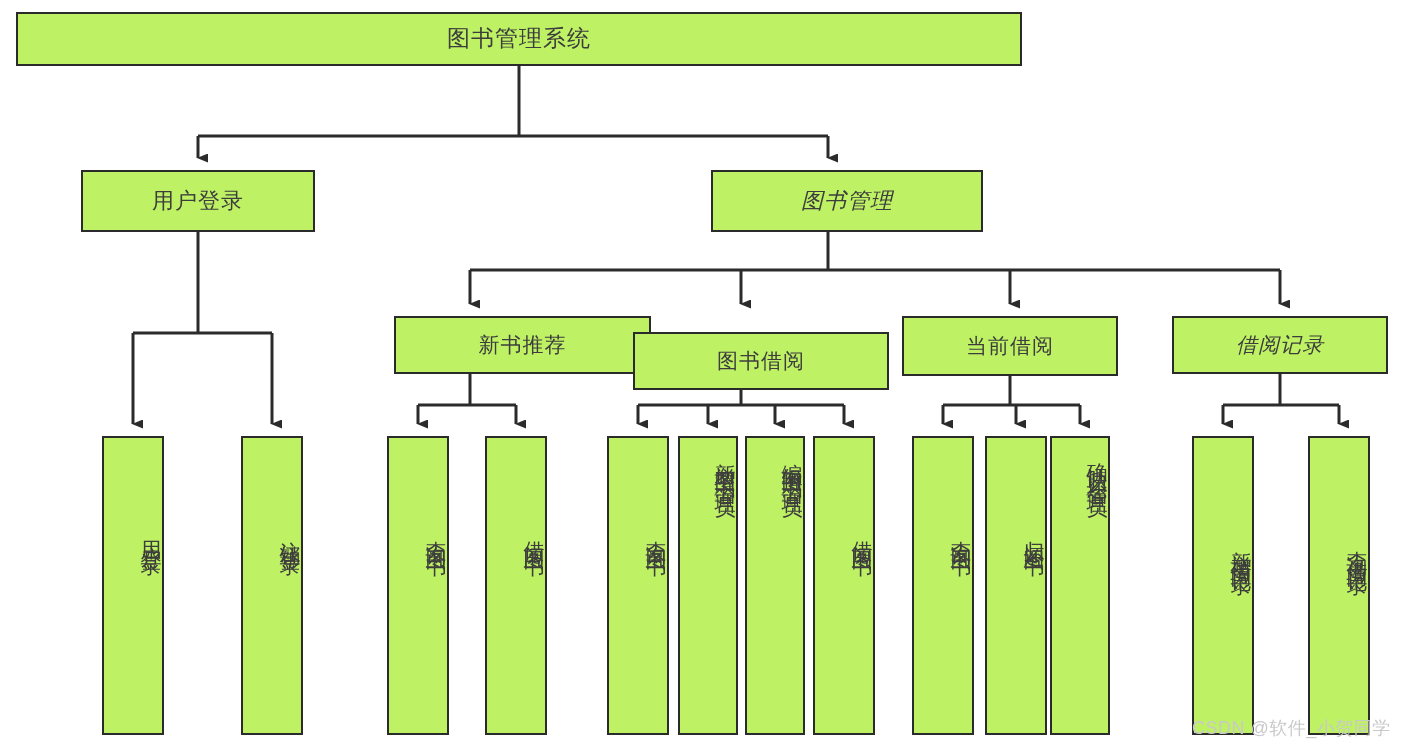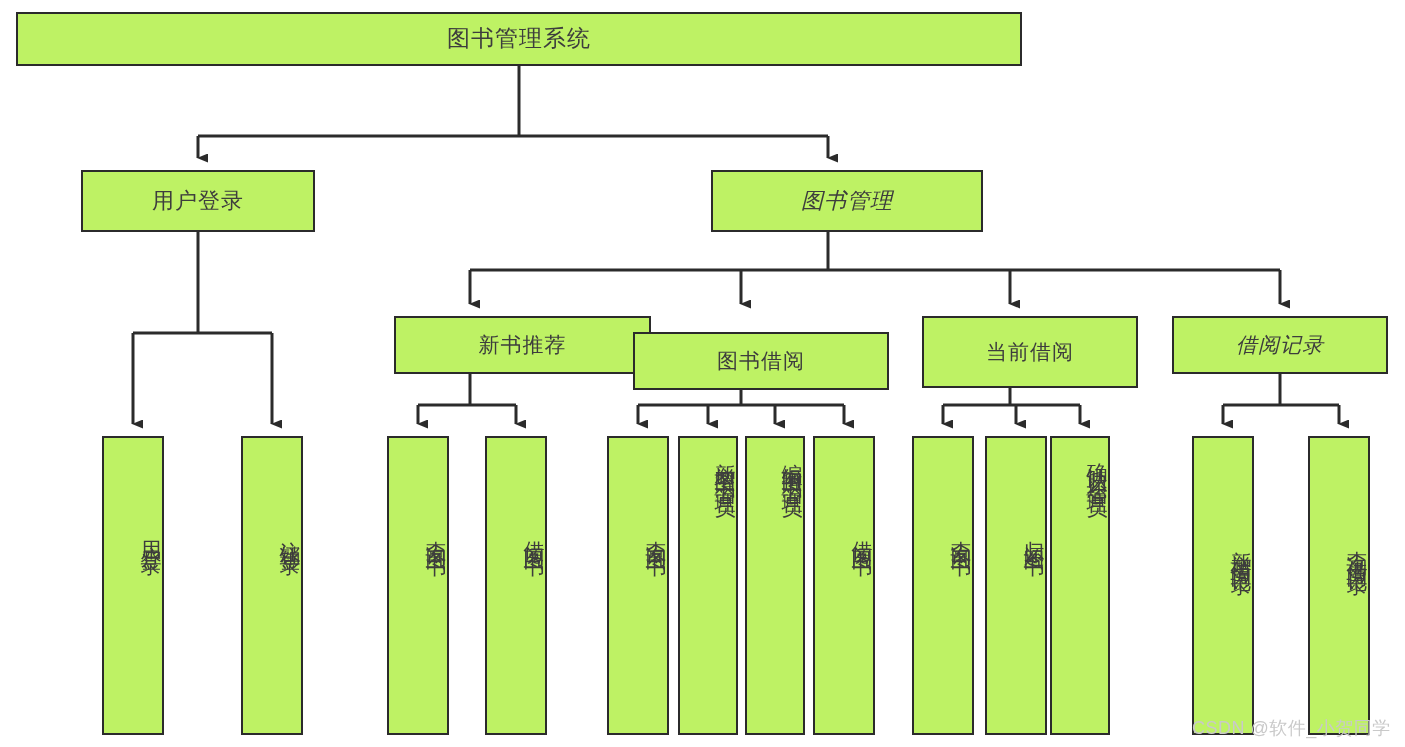--- a/index.html
+++ b/index.html
@@ -128,21 +128,21 @@
       </div>
       <div class="node node-l2" style="left: 711px; top: 170px; width: 272px; height: 62px; font-style: italic;">
         <span class="node-label">图书管理</span>
       </div>
       <div class="node node-l3" style="left: 346px; top: 316px; width: 257px; height: 58px; margin-left: 48px;">
         <span class="node-label">新书推荐</span>
       </div>
       <div class="node node-l3" style="left: 633px; top: 332px; width: 256px; height: 58px;">
         <span class="node-label">图书借阅</span>
       </div>
-      <div class="node node-l3" style="left: 902px; top: 316px; width: 216px; height: 72px; margin-left: 20px;">
+      <div class="node node-l3" style="left: 902px; top: 316px; width: 216px; height: 60px;">
         <span class="node-label">当前借阅</span>
       </div>
       <div class="node node-l3" style="left: 1172px; top: 316px; width: 216px; height: 58px; font-style: italic;">
         <span class="node-label">借阅记录</span>
       </div>
       <div class="node node-leaf leaf-mid" style="left: 102px; top: 436px; width: 62px; height: 299px;">
         <span class="node-label">用户登录</span>
       </div>
       <div class="node node-leaf leaf-mid" style="left: 241px; top: 436px; width: 62px; height: 299px;">
         <span class="node-label">注销登录</span>

